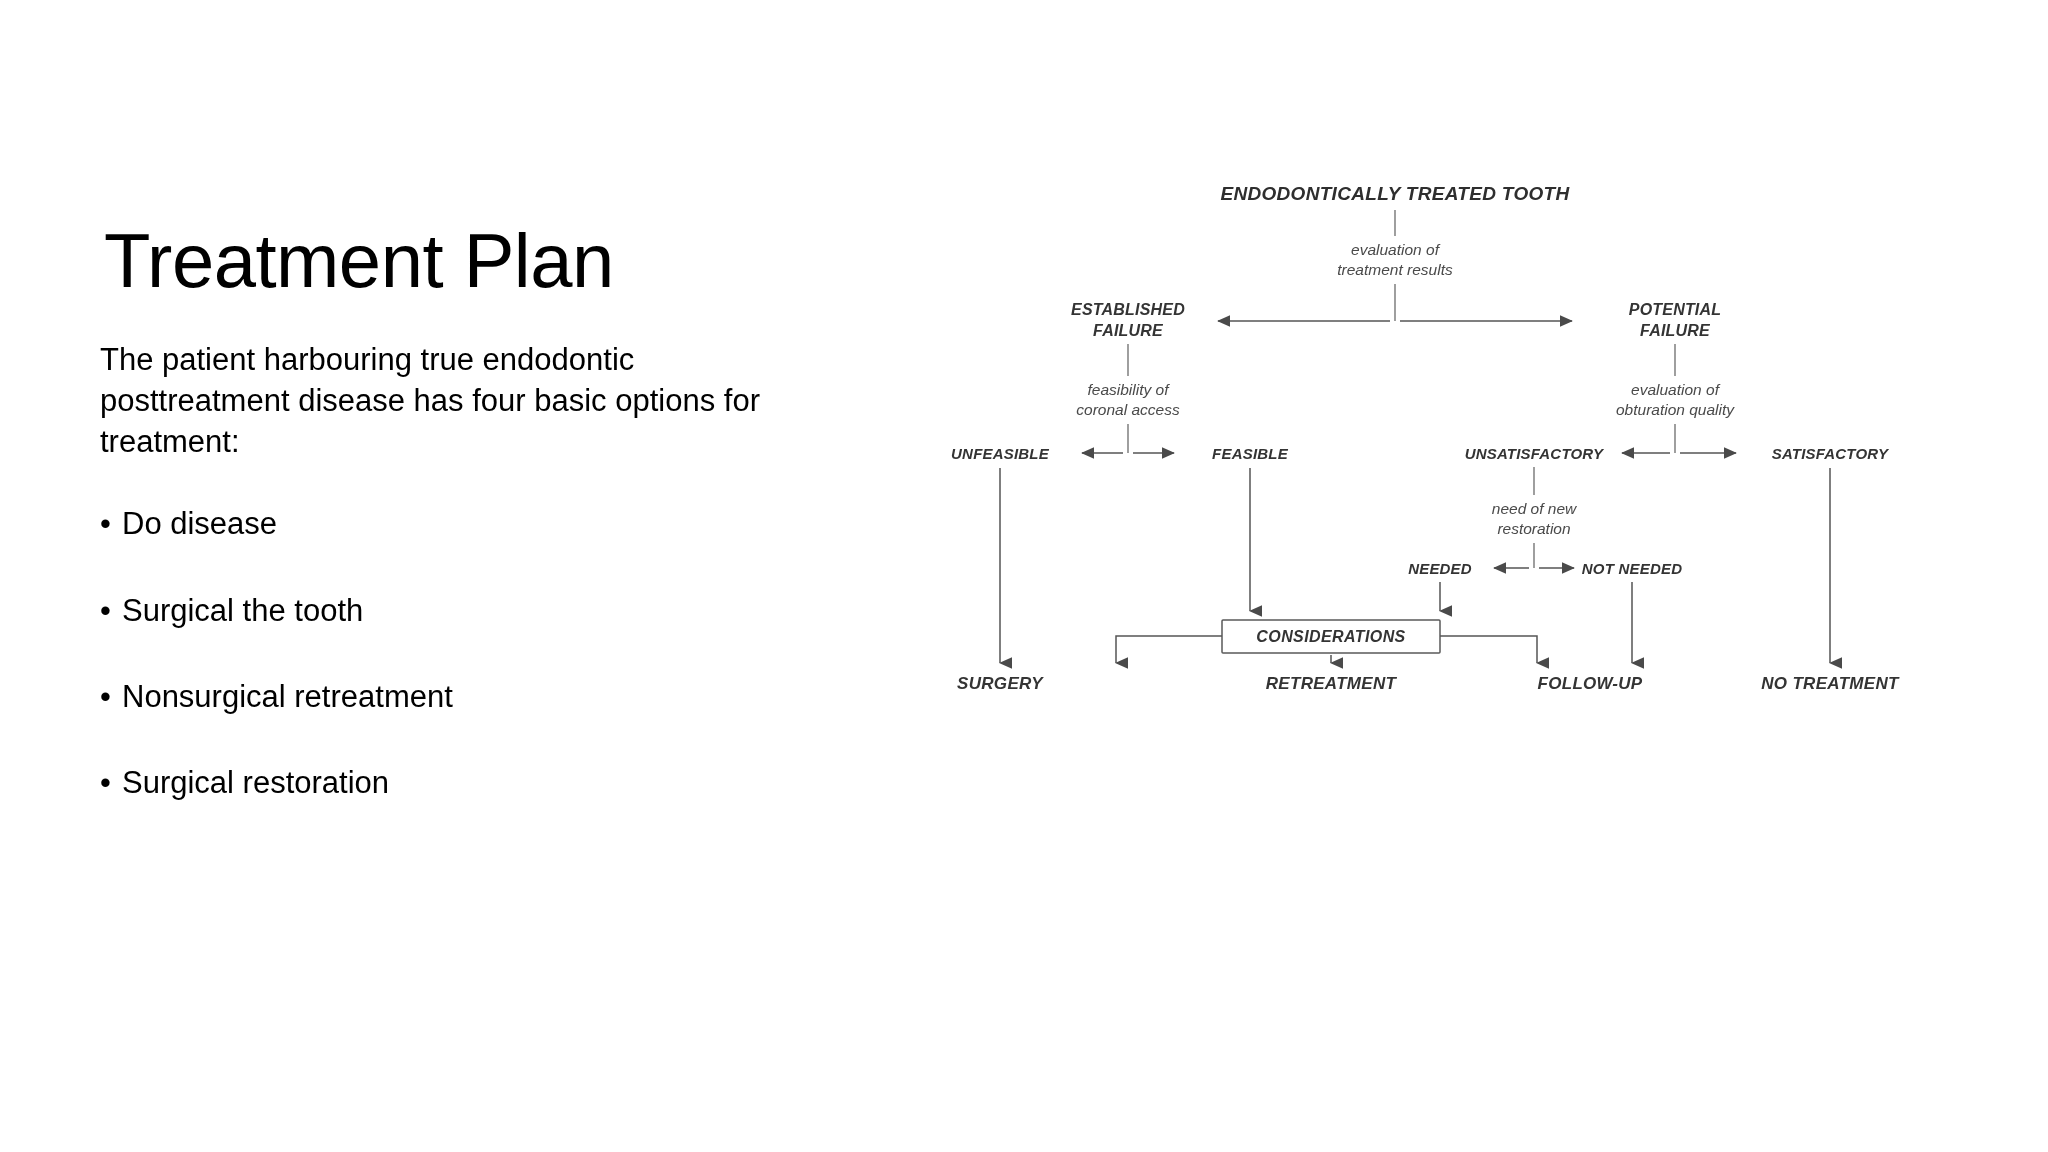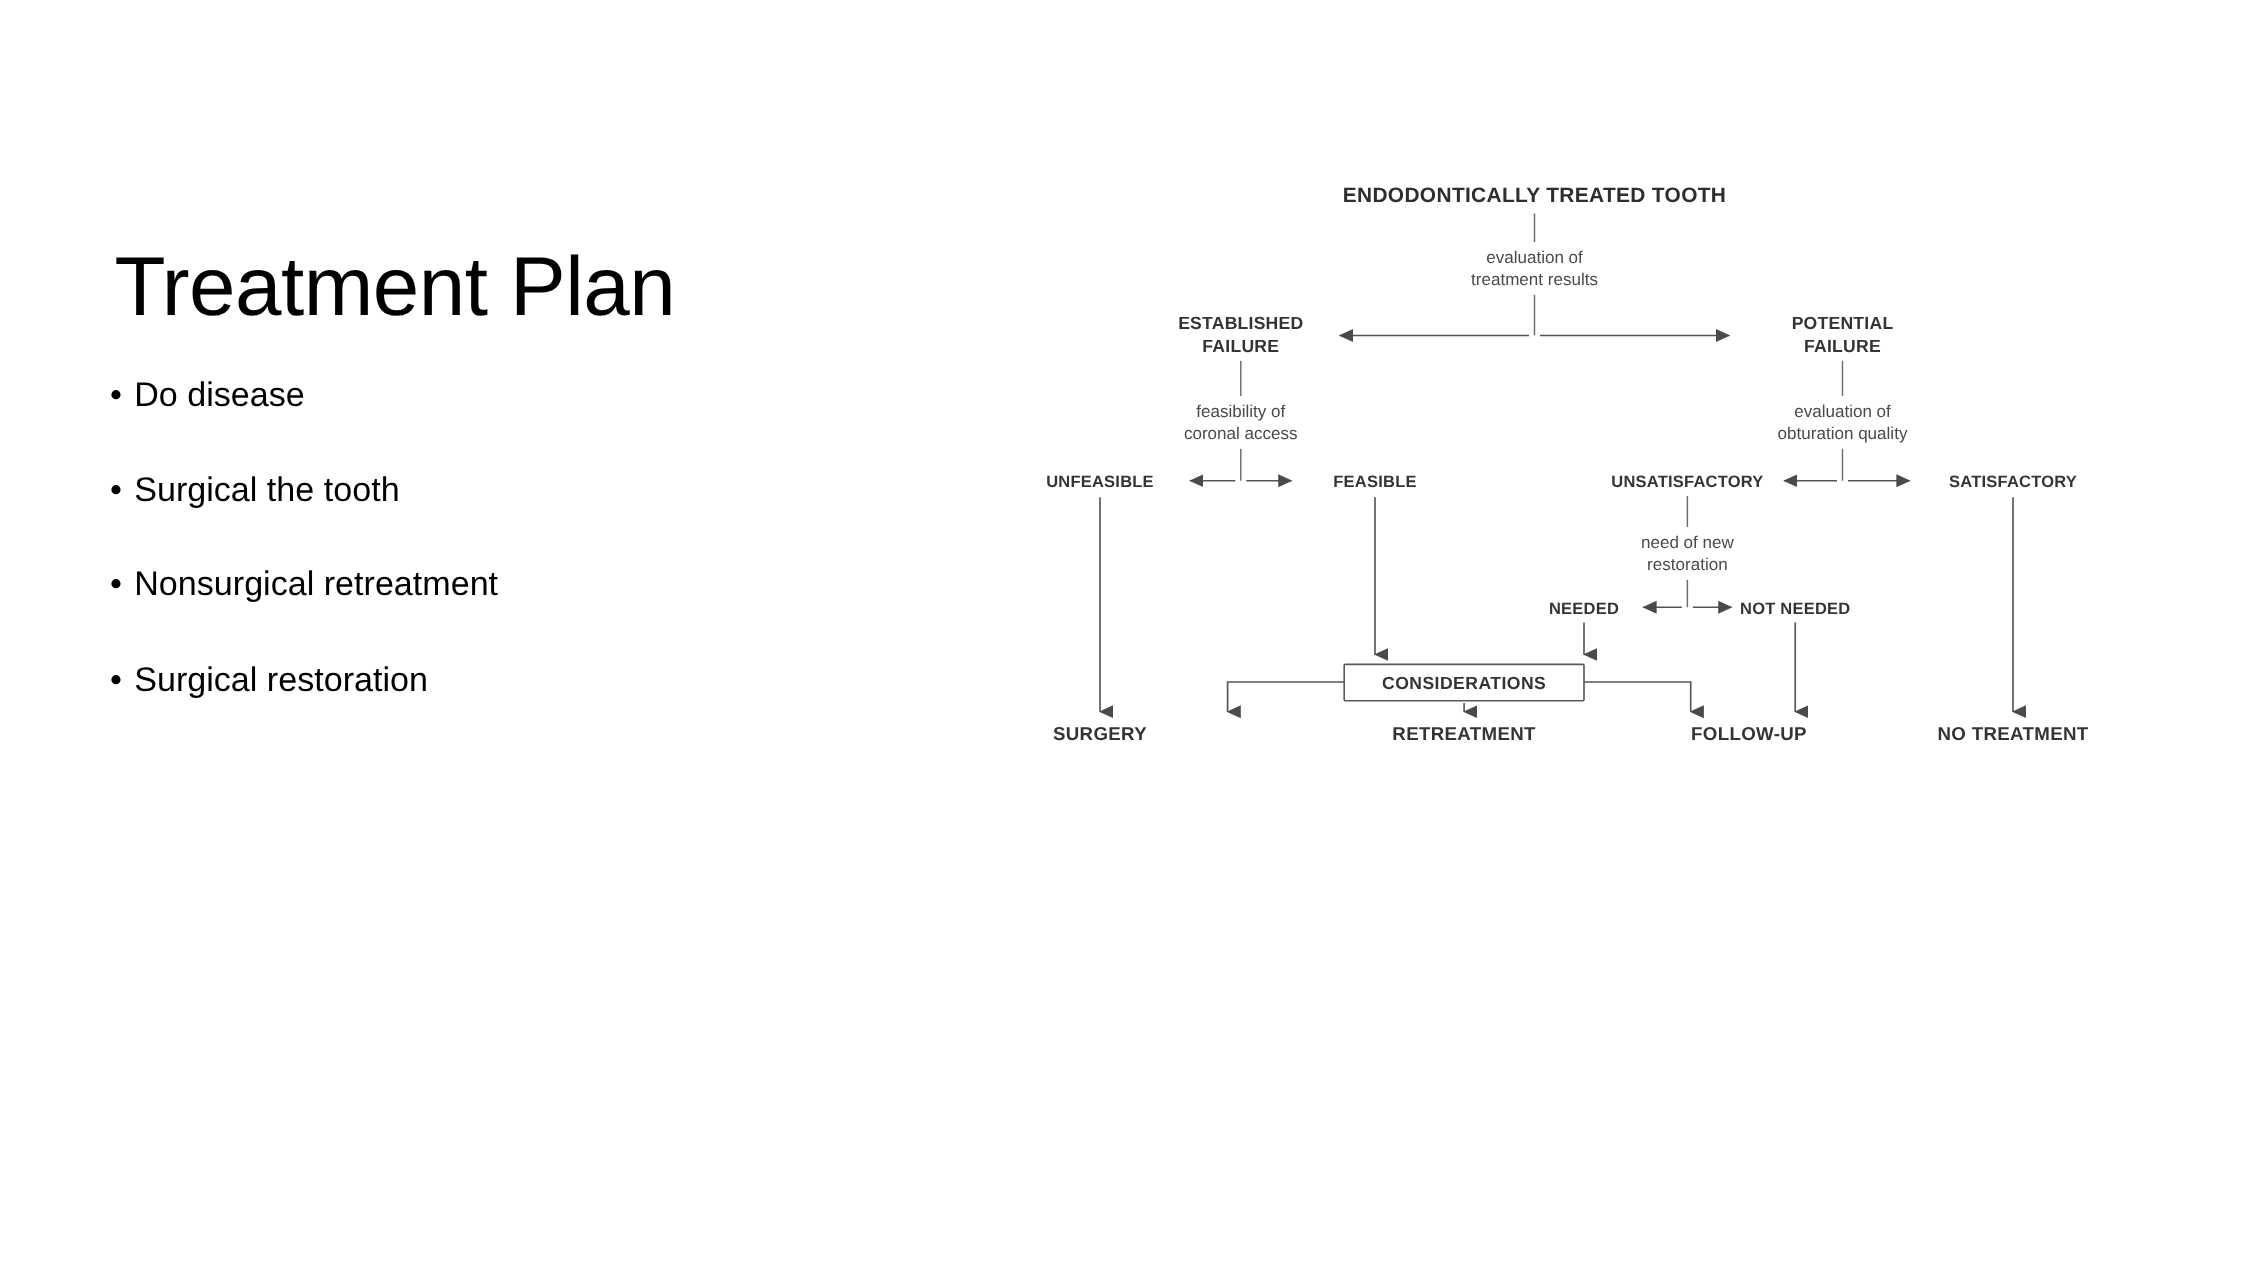--- a/index.html
+++ b/index.html
@@ -70,23 +70,24 @@
     width: 22px;
     flex: 0 0 22px;
     font-size: 31px;
     line-height: 1;
   }
 
   
   .figure-wrap {
     position: absolute;
     left: 900px;
-    top: 152px;
+    top: 168px;
     width: 1065px;
     height: 530px;
+    font-style: italic;
   }
   .figure-wrap svg { display: block; width: 100%; height: 100%; }
 
   .fg-head   { font-family: "Liberation Sans", sans-serif; font-size: 19px; font-weight: bold; fill: #2e2e2e; letter-spacing: 0.3px; }
   .fg-node   { font-family: "Liberation Sans", sans-serif; font-size: 16px; font-weight: bold; fill: #343434; letter-spacing: 0.2px; }
   .fg-node-sm{ font-family: "Liberation Sans", sans-serif; font-size: 15px; font-weight: bold; fill: #343434; letter-spacing: 0.2px; }
   .fg-crit   { font-family: "Liberation Sans", sans-serif; font-size: 15.5px; font-weight: normal; fill: #4a4a4a; }
   .fg-box    { font-family: "Liberation Sans", sans-serif; font-size: 16px; font-weight: bold; fill: #343434; letter-spacing: 0.4px; }
   .fg-out    { font-family: "Liberation Sans", sans-serif; font-size: 17px; font-weight: bold; fill: #343434; letter-spacing: 0.3px; }
 
@@ -96,20 +97,21 @@
 </style>
 </head>
 <body>
 
 <div class="slide">
 
   <div class="text-col">
 
     <h1 class="slide-title">Treatment Plan</h1>
 
+    <p class="lead-para"> The patient harbouring true endodontic posttreatment disease has four basic options for treatment:</p>
 
     <ul class="bullet-list">
       <li class="bullet-item">
         <span class="bullet-dot">•</span>
         <span>Do disease</span>
       </li>
       <li class="bullet-item">
         <span class="bullet-dot">•</span>
         <span>Surgical the tooth</span>
       </li>

